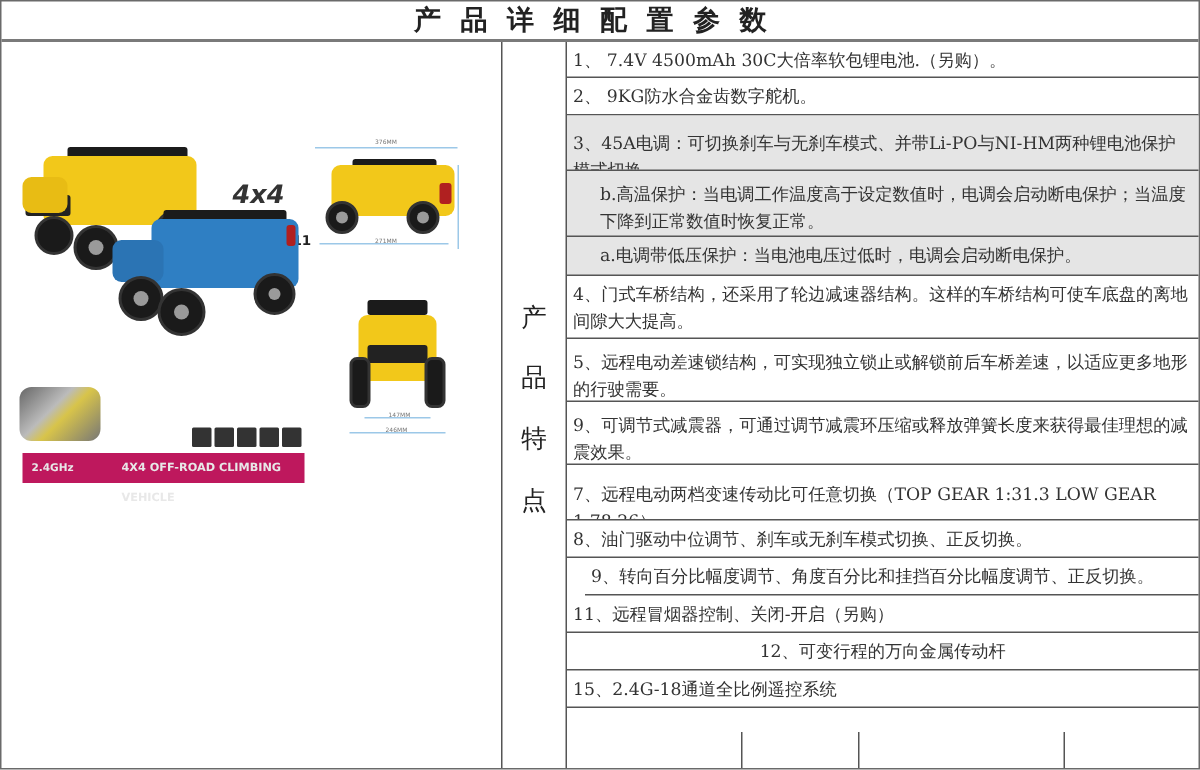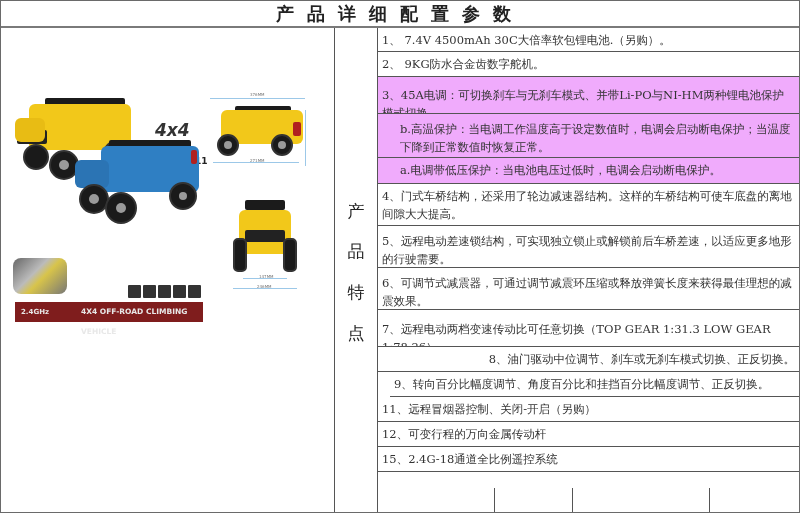--- a/index.html
+++ b/index.html
@@ -9,33 +9,33 @@
              border:1px solid #6a6a6a; border-right:2px solid #6a6a6a; border-bottom:2px solid #6a6a6a; }
     .title { position:absolute; left:0; top:0; width:798px; height:25px; border-bottom:2px solid #7a7a7a;
              text-align:center; font-size:18px; letter-spacing:13px; line-height:26px; color:#222;
              font-weight:bold; }
     .image-cell { position:absolute; left:0; top:27px; width:333px; height:484px; border-right:1px solid #555; }
     .label-cell { position:absolute; left:334px; top:27px; width:42px; height:484px; border-right:1px solid #555; }
     .vlabel { position:absolute; left:0; width:42px; text-align:center; font-size:17px; color:#222; }
     .rows { position:absolute; left:377px; top:27px; width:421px; }
     .row { position:relative; box-sizing:border-box; border-bottom:1px solid #555; font-size:11.5px;
            padding:3px 4px 0 4px; line-height:18px; color:#333; overflow:hidden; }
-    .row.yellow { background:#f0abfc; }
+    .row.yellow { background:#e5e5e5; }
     .row.indent { padding-left:22px; }
     .bottom-row { position:absolute; top:487px; height:24px; border-right:1px solid #555; }
 
     
     .prod { position:absolute; left:4px; top:60px; width:322px; height:240px; }
     .car { position:absolute; border-radius:6px; }
     .roof { position:absolute; background:#1b1b1b; border-radius:2px; }
     .wheel { position:absolute; border-radius:50%; background:#1a1a1a; border:2px solid #333; box-sizing:border-box; }
     .hub { position:absolute; border-radius:50%; background:#9a9a9a; }
     .model-no { position:absolute; font-family:"DejaVu Sans", sans-serif; font-weight:bold; font-size:9px; color:#222; }
     .badge4x4 { position:absolute; font-family:"DejaVu Sans", sans-serif; font-weight:bold; font-style:italic; font-size:17px; color:#333; }
-    .banner { position:absolute; left:10px; top:214px; width:188px; height:20px; background:#7f1d1d;
+    .banner { position:absolute; left:10px; top:214px; width:188px; height:20px; background:#be185d;
               color:#e8e8e8; font-family:"DejaVu Sans", sans-serif; font-weight:bold; font-size:7.5px; line-height:20px; }
     .banner .ghz { position:absolute; left:6px; top:4px; height:12px; line-height:12px; font-size:7px; }
     .banner .tag { position:absolute; left:66px; }
     .icons { position:absolute; left:123px; top:195px; }
     .icon-sq { display:inline-block; width:13px; height:13px; background:#333; margin-right:2px; border-radius:1px; }
     .dim { position:absolute; border-color:#9cc8e8; border-style:solid; border-width:0; }
     .dimtxt { position:absolute; font-size:4px; color:#777; font-family:"DejaVu Sans", sans-serif; }
     .engine { position:absolute; left:8px; top:170px; width:54px; height:36px; border-radius:8px;
               background:linear-gradient(135deg,#666,#bbb 40%,#d8c44a 55%,#777); }
   </style>
@@ -131,26 +131,26 @@
   </div>
 
   <div class="rows">
     <div class="row" style="height:24px;">1、 7.4V 4500mAh 30C大倍率软包锂电池.（另购）。</div>
     <div class="row" style="height:25px;">2、 9KG防水合金齿数字舵机。</div>
     <div class="row yellow" style="height:37px;padding-top:9px;">3、45A电调：可切换刹车与无刹车模式、并带Li-PO与NI-HM两种锂电池保护模式切换。</div>
     <div class="row yellow indent" style="height:44px;padding-top:6px;">b.高温保护：当电调工作温度高于设定数值时，电调会启动断电保护；当温度下降到正常数值时恢复正常。</div>
     <div class="row yellow indent" style="height:26px;">a.电调带低压保护：当电池电压过低时，电调会启动断电保护。</div>
     <div class="row" style="height:42px;">4、门式车桥结构，还采用了轮边减速器结构。这样的车桥结构可使车底盘的离地间隙大大提高。</div>
     <div class="row" style="height:42px;padding-top:6px;">5、远程电动差速锁结构，可实现独立锁止或解锁前后车桥差速，以适应更多地形的行驶需要。</div>
-    <div class="row" style="height:42px;padding-top:6px;">6、可调节式减震器，可通过调节减震环压缩或释放弹簧长度来获得最佳理想的减震效果。</div>
+    <div class="row" style="height:42px;padding-top:6px;">9、可调节式减震器，可通过调节减震环压缩或释放弹簧长度来获得最佳理想的减震效果。</div>
     <div class="row" style="height:37px;padding-top:10px;">7、远程电动两档变速传动比可任意切换（TOP GEAR 1:31.3  LOW GEAR 1:78.26）。</div>
-    <div class="row" style="height:25px;text-align:right;">8、油门驱动中位调节、刹车或无刹车模式切换、正反切换。</div>
+    <div class="row" style="height:25px;">8、油门驱动中位调节、刹车或无刹车模式切换、正反切换。</div>
     <div class="row" style="height:25px;margin-left:12px;">9、转向百分比幅度调节、角度百分比和挂挡百分比幅度调节、正反切换。</div>
     <div class="row" style="height:25px;">11、远程冒烟器控制、关闭-开启（另购）</div>
-    <div class="row" style="height:25px;">12、可变行程的万向金属传动杆</div>
+    <div class="row" style="height:25px;text-align:center;">12、可变行程的万向金属传动杆</div>
     <div class="row" style="height:25px;">15、2.4G-18通道全比例遥控系统</div>
   </div>
 
   <div class="bottom-row" style="left:377px;width:116px;"></div>
   <div class="bottom-row" style="left:494px;width:77px;"></div>
   <div class="bottom-row" style="left:572px;width:136px;"></div>
   <div class="bottom-row" style="left:709px;width:88px;border-right:none;"></div>
 </div>
 
 </body></html>

